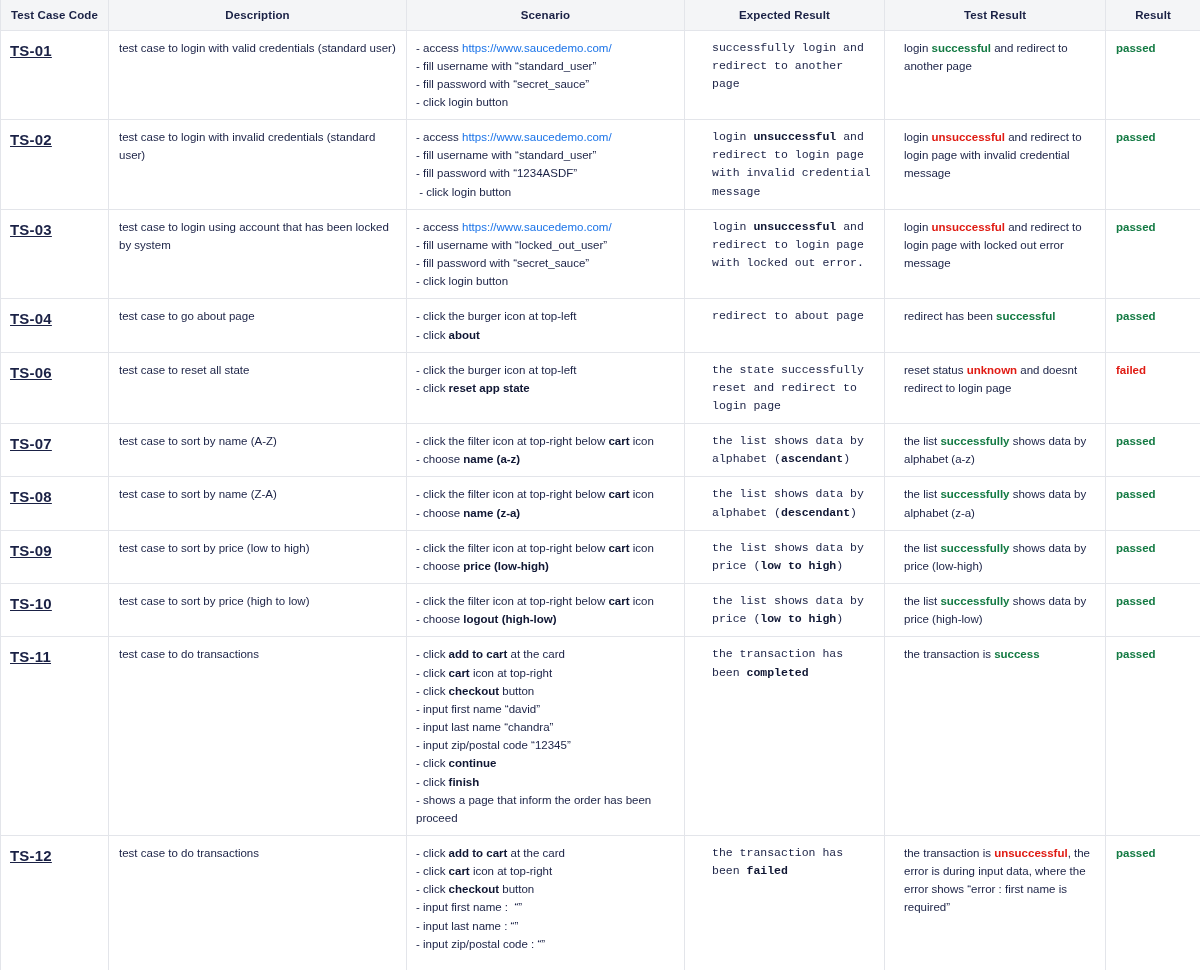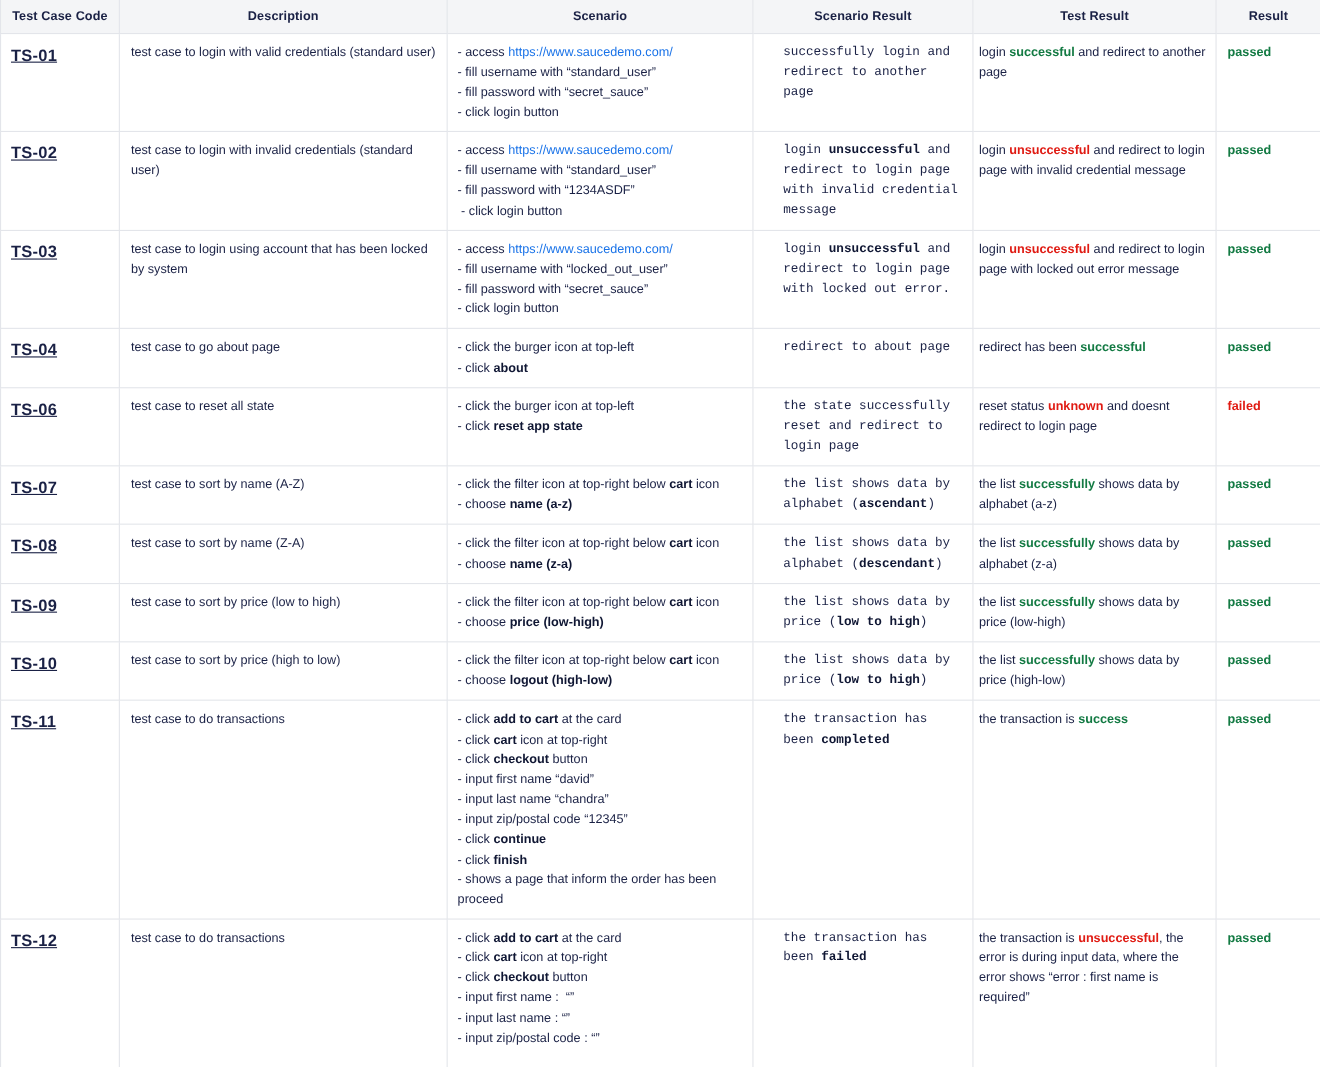--- a/index.html
+++ b/index.html
@@ -57,21 +57,21 @@
     font-weight: bold;
     font-size: 15px;
     letter-spacing: 0.2px;
     white-space: nowrap;
     text-decoration: underline;
   }
 
   td.desc-cell { padding-left: 10px; margin-top: 36px; }
   td.scen-cell { padding-left: 9px; }
   td.exp-cell  { padding-left: 27px; font-family: Liberation Mono, monospace; }
-  td.test-cell { padding-left: 5px; }
+  td.test-cell { padding-left: 19px; }
 
   td.result-cell {
     font-weight: bold;
     padding-left: 10px;
   }
 
   .step { display: block; white-space: pre-wrap; }
 
   a.ext-link, .ext-link {
     color: #1a73e8;
@@ -112,21 +112,21 @@
       <col class="c-scen">
     <col class="c-exp">
       <col class="c-test">
       <col class="c-res">
   </colgroup>
   <thead>
     <tr>
       <th class="th-code">Test Case Code</th>
       <th>Description</th>
       <th>Scenario</th>
-      <th>Scenario Result</th>
+      <th>Expected Result</th>
       <th>Test Result</th>
       <th>Result</th>
     </tr>
   </thead>
   <tbody id="tbody">
       <tr class="r-h76">
         <td class="code-cell">TS-01</td>
         <td class="desc-cell">test case to login with valid credentials (standard user)</td>
         <td class="scen-cell">
           <span class="step">- access <span class="ext-link">https://www.saucedemo.com/</span></span>

